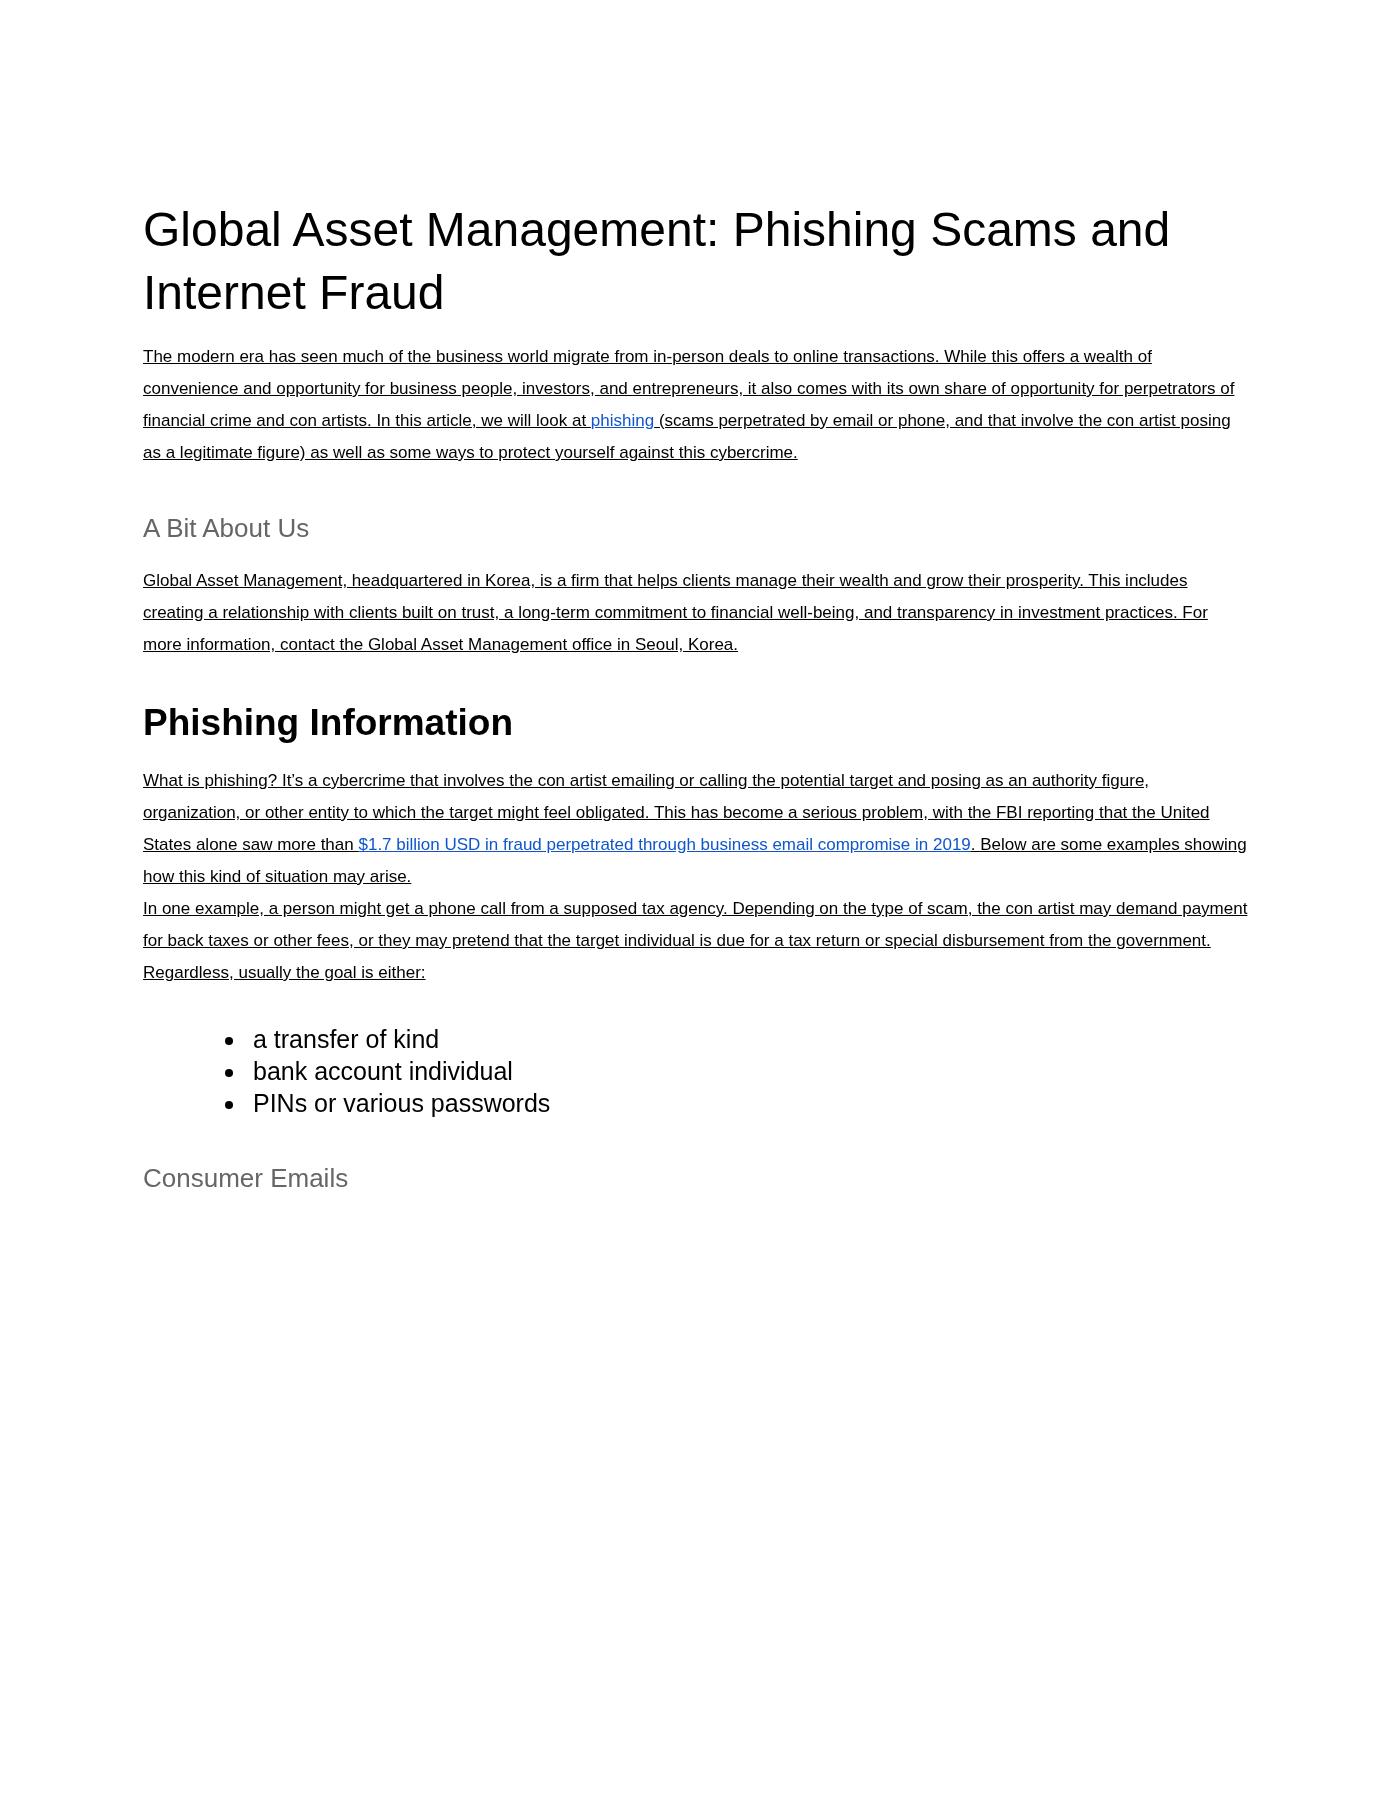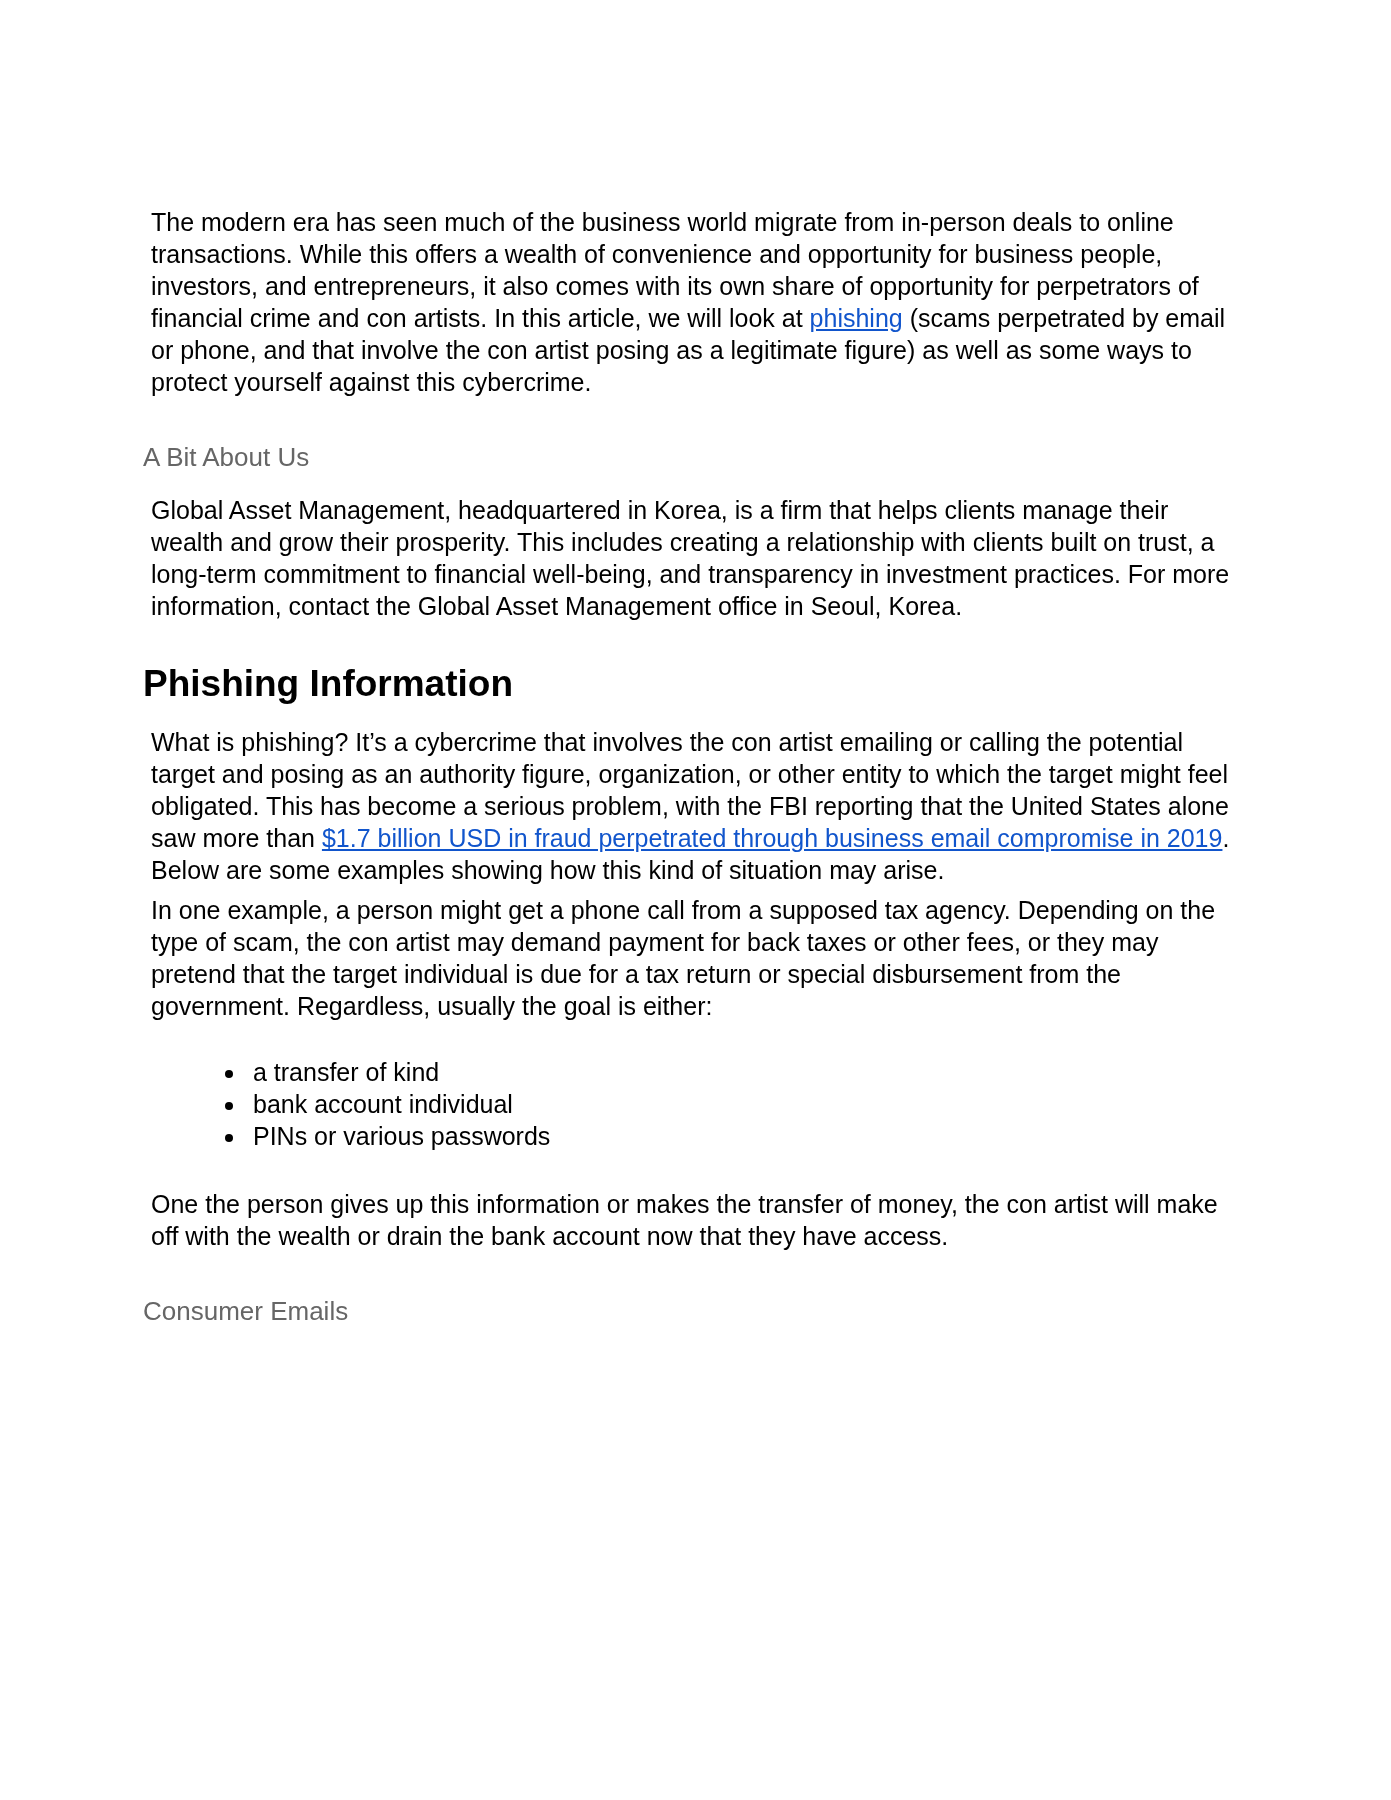--- a/index.html
+++ b/index.html
@@ -35,23 +35,24 @@
     color: var(--text, #000000);
   }
   .heading-2 {
     font-size: 26px;
     line-height: 40px;
     font-weight: 400;
     margin: 39px 0 17px 0;
     color: var(--h2, #666666);
   }
   p.body-text {
-    font-size: 25px;
+    font-size: 17px;
     line-height: 32px;
-    margin: 8px;
+    margin: 0;
+    text-decoration: underline;
   }
   a.doc-link {
     color: var(--link, #1155cc);
     text-decoration: underline;
     cursor: pointer;
   }
   ul.bullet-list {
     margin: 34px 0 36px 0;
     padding-left: 104px;
   }
@@ -59,20 +60,21 @@
     font-size: 25px;
     line-height: 32px;
     padding-left: 6px;
   }
 </style>
 </head>
 <body>
 
 <main class="page">
 
+  <h1 class="doc-title">Global Asset Management: Phishing Scams and Internet Fraud</h1>
 
   <p class="body-text">
     <span>The modern era has seen much of the business world migrate from in-person deals to online transactions. While this offers a wealth of convenience and opportunity for business people, investors, and entrepreneurs, it also comes with its own share of opportunity for perpetrators of financial crime and con artists. In this article, we will look at </span><a href="#" class="doc-link">phishing</a><span> (scams perpetrated by email or phone, and that involve the con artist posing as a legitimate figure) as well as some ways to protect yourself against this cybercrime.</span>
   </p>
 
   <h2 class="heading-2">A Bit About Us</h2>
 
   <p class="body-text">Global Asset Management, headquartered in Korea, is a firm that helps clients manage their wealth and grow their prosperity. This includes creating a relationship with clients built on trust, a long-term commitment to financial well-being, and transparency in investment practices. For more information, contact the Global Asset Management office in Seoul, Korea.</p>
 
   <h1 class="heading-1">Phishing Information</h1>
@@ -83,18 +85,17 @@
 
 
   <p class="body-text">In one example, a person might get a phone call from a supposed tax agency. Depending on the type of scam, the con artist may demand payment for back taxes or other fees, or they may pretend that the target individual is due for a tax return or special disbursement from the government. Regardless, usually the goal is either:</p>
 
   <ul class="bullet-list">
     <li>a transfer of kind</li>
     <li>bank account individual</li>
     <li>PINs or various passwords</li>
   </ul>
 
-  <p class="body-text">One the person gives up this information or makes the transfer of money, the con artist will make off with the wealth or drain the bank account now that they have access.</p>
 
   <h2 class="heading-2">Consumer Emails</h2>
 
 
 </main>
 
 </body></html>

